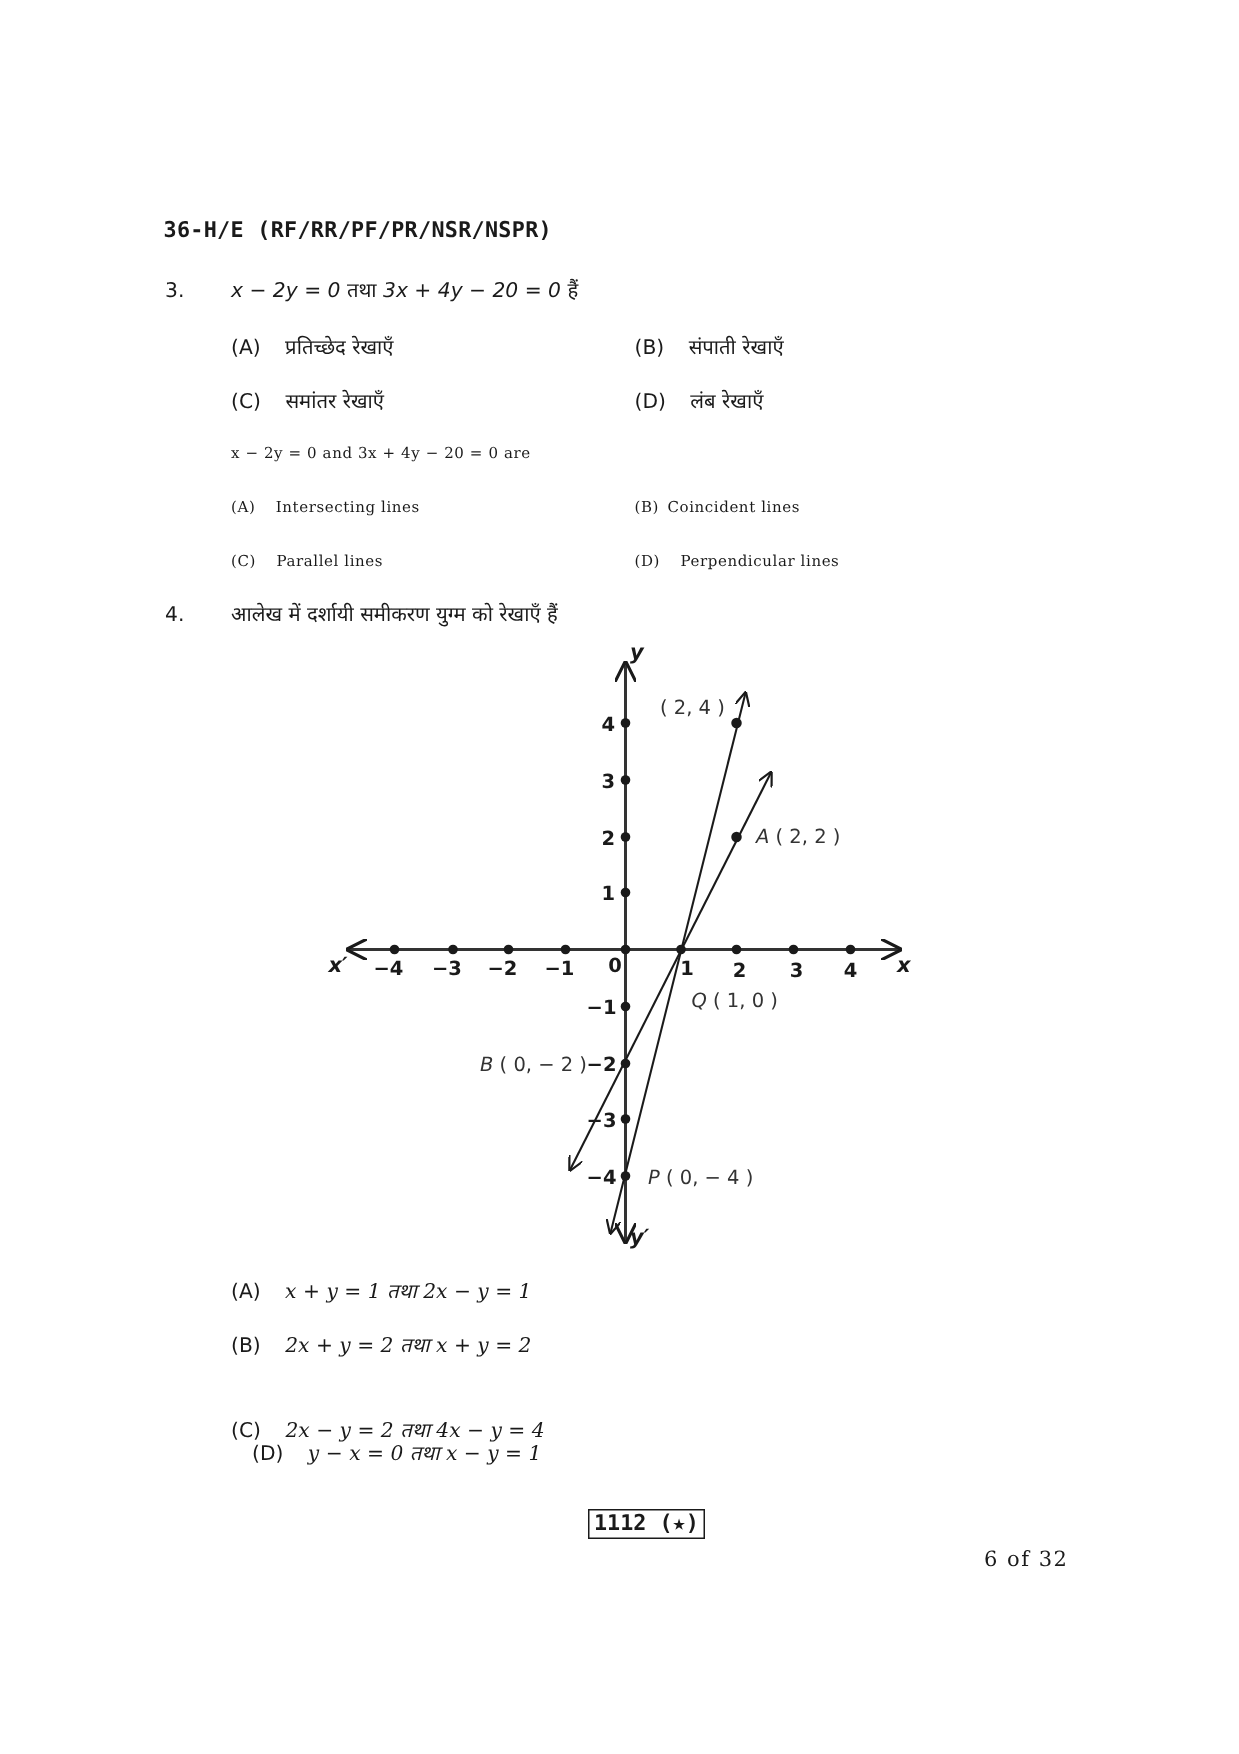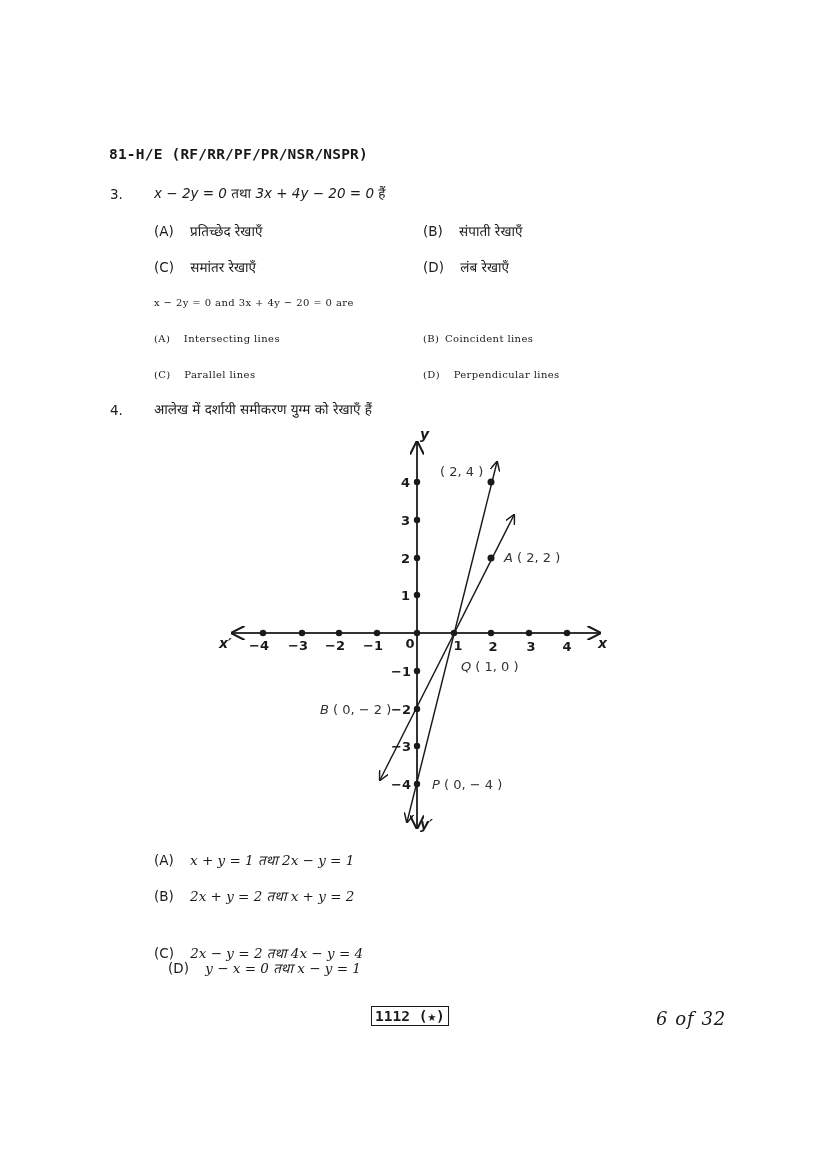--- a/index.html
+++ b/index.html
@@ -2,28 +2,28 @@
 <html><head>
 <meta charset="utf-8">
 <style>
   html, body { margin:0; padding:0; background:#ffffff; }
   body { width:826px; height:1169px; position:relative; overflow:hidden; color:#1a1a1a;
          font-family:"DejaVu Sans", sans-serif; }
   .abs { position:absolute; white-space:nowrap; }
   .hdr { font-family:"DejaVu Sans Mono", monospace; font-weight:bold; font-size:14.5px; letter-spacing:0.2px; }
   .txt { font-size:13.5px; }
   .serif { font-family:"DejaVu Serif", serif; font-size:10px; letter-spacing:0.4px; }
-  .code-box { border:1.6px solid #1a1a1a; padding:1px 3px; font-family:"DejaVu Sans Mono", monospace; font-weight:bold; font-size:14.5px; }
-  .pageno { font-family:"DejaVu Serif", serif; font-style:italic; font-size:18px; letter-spacing:1px; }
+  .code-box { border:1.6px solid #1a1a1a; padding:1px 3px; font-family:"DejaVu Sans Mono", monospace; font-weight:bold; font-size:14.5px;margin-left:21px; }
+  .pageno { font-family:"DejaVu Serif", serif; font-size:14px; letter-spacing:1px;margin-top:24px; }
   svg text { font-family:"DejaVu Sans", sans-serif; }
 </style>
 </head>
 <body>
 
-<div class="abs hdr" style="left:109px;top:146px;">81-H/E (RF/RR/PF/PR/NSR/NSPR)</div>
+<div class="abs hdr" style="left:109px;top:146px;">36-H/E (RF/RR/PF/PR/NSR/NSPR)</div>
 
 <div class="abs txt" style="left:110px;top:186px;">3.</div>
 <div class="abs txt math" style="left:154px;top:184px;">
   <span style="font-style:italic;">x − 2y = 0</span>
   <span>तथा</span>
   <span style="font-style:italic;">3x + 4y − 20 = 0</span>
   <span>हैं</span>
 </div>
 
 <div class="abs txt" style="left:154px;top:222px;">

